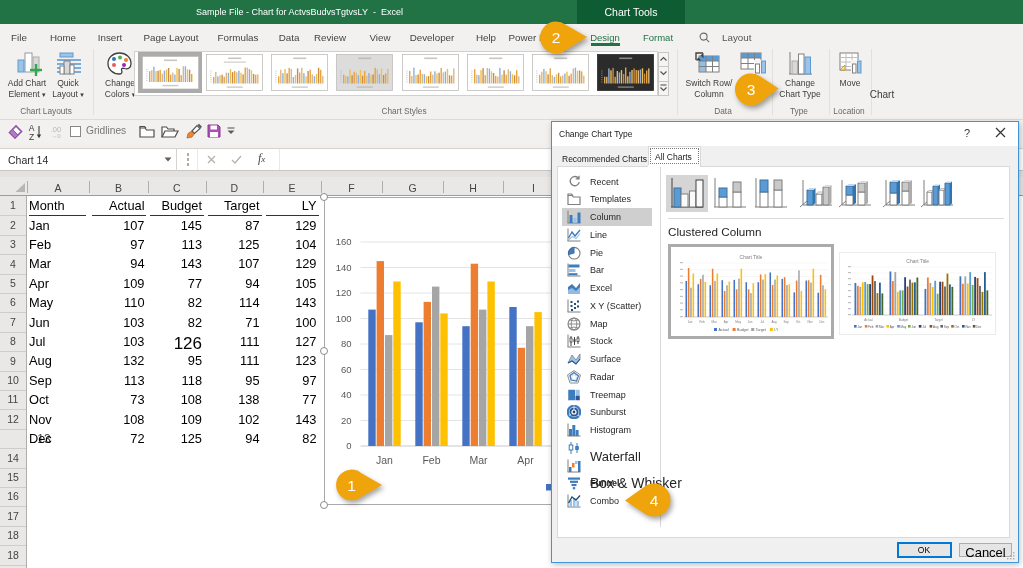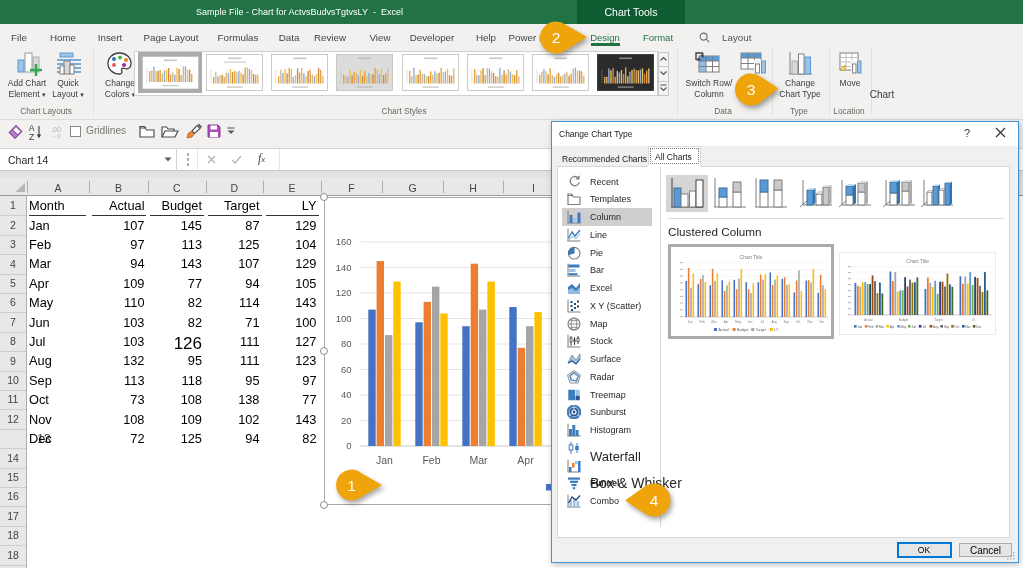--- a/index.html
+++ b/index.html
@@ -1115,21 +1115,21 @@
     <rect x="111.19999999999999" y="72" width="2.6" height="2.6" fill="#997300"></rect>
     <text x="114.6" y="74.7" font-size="3" fill="#595959" font-family="Liberation Sans">Oct</text>
     <rect x="121.99999999999999" y="72" width="2.6" height="2.6" fill="#255E91"></rect>
     <text x="125.39999999999999" y="74.7" font-size="3" fill="#595959" font-family="Liberation Sans">Nov</text>
     <rect x="132.79999999999998" y="72" width="2.6" height="2.6" fill="#43682B"></rect>
     <text x="136.2" y="74.7" font-size="3" fill="#595959" font-family="Liberation Sans">Dec</text>
   </svg>
 <div class="ab" style="left:896.5px;top:542px;width:55px;height:15.5px;background:#E5E5E5;border:2px solid #0078D7;box-sizing:border-box;"></div>
 <div class="t" style="left:924px;top:544.5px;transform:translateX(-50%);font-size:8.5px;color:#000;">OK</div>
 <div class="ab" style="left:959px;top:542.5px;width:53px;height:14.5px;background:#E5E5E5;border:1px solid #ADADAD;box-sizing:border-box;"></div>
-<div class="t" style="left:985.5px;top:544.5px;transform:translateX(-50%);font-size:10px;color:#000;">Cancel</div>
+<div class="t" style="left:985.5px;top:544.5px;transform:translateX(-50%);font-size:13px;color:#000;">Cancel</div>
 <svg class="ab" style="left:1006px;top:551px;" width="10" height="10" viewBox="0 0 10 10">
     <rect x="7" y="1" width="1.5" height="1.5" fill="#B0B0B0"></rect>
     <rect x="7" y="4" width="1.5" height="1.5" fill="#B0B0B0"></rect>
     <rect x="7" y="7" width="1.5" height="1.5" fill="#B0B0B0"></rect>
     <rect x="4" y="4" width="1.5" height="1.5" fill="#B0B0B0"></rect>
     <rect x="4" y="7" width="1.5" height="1.5" fill="#B0B0B0"></rect>
     <rect x="1" y="7" width="1.5" height="1.5" fill="#B0B0B0"></rect>
   </svg>
 <svg class="ab" style="left:314px;top:462px;filter:drop-shadow(2px 3px 2.5px rgba(0,0,0,0.35));" width="75" height="49" viewBox="314 462 75 49">
     <path d="M 382.0 485.0 L 361.0 472.9 A 15.4 15.4 0 1 0 361.0 497.1 Z" fill="#F0A40C"></path>

